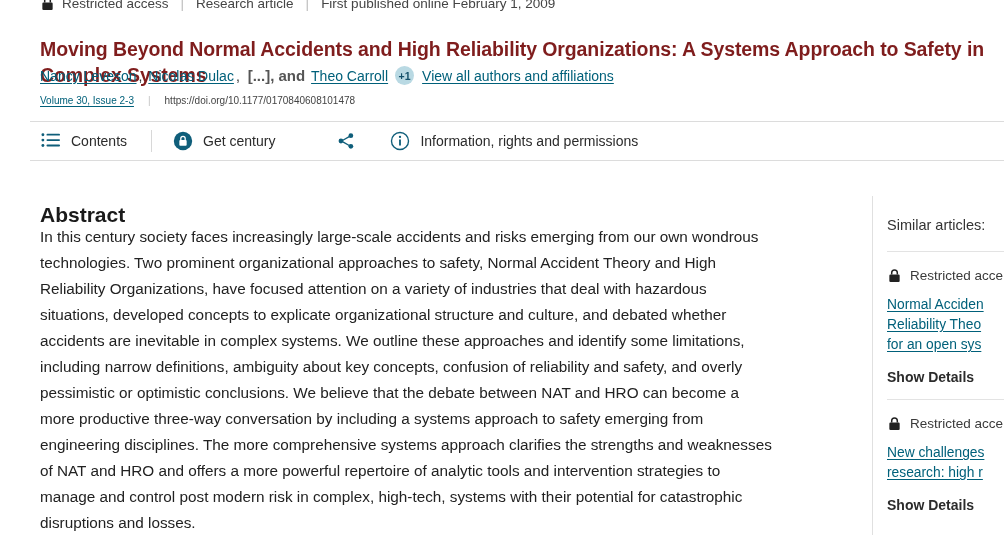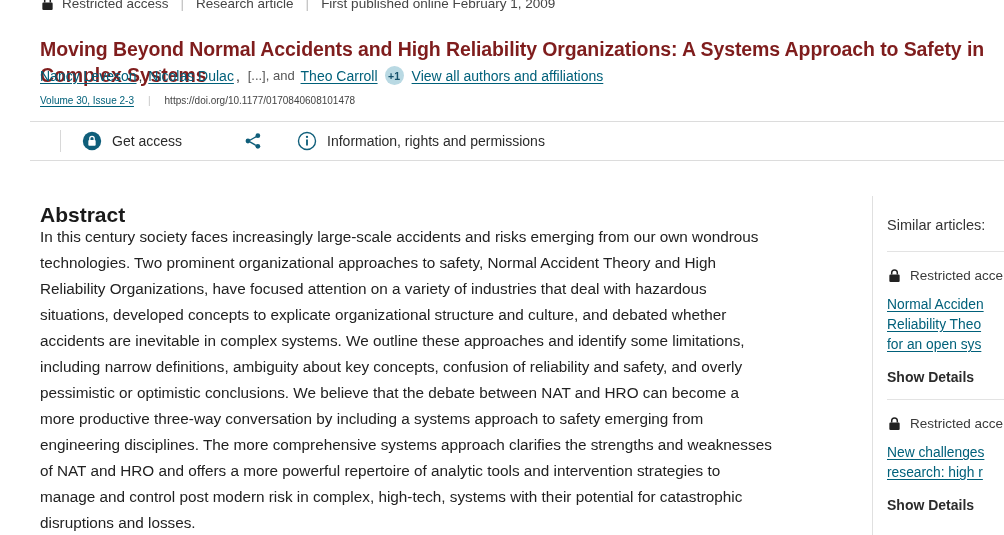--- a/index.html
+++ b/index.html
@@ -73,22 +73,23 @@
     flex-wrap: nowrap;
     white-space: nowrap;
   }
   .authors a {
     color: #00607a;
     text-decoration: underline;
     text-underline-offset: 2px;
   }
   .authors .etal {
     color: #555;
-    font-size: 13px;
+    font-size: 15px;
     margin: 0 2px;
+    font-weight: bold;
   }
   .plus-badge {
     display: inline-flex;
     align-items: center;
     justify-content: center;
     width: 19px;
     height: 19px;
     border-radius: 50%;
     background: #b9d9e3;
     color: #14506a;
@@ -268,32 +269,47 @@
   </div>
 
   <div class="volrow">
     <a href="#">Volume 30, Issue 2-3</a>
     <span class="vsep">|</span>
     <span>https://doi.org/10.1177/0170840608101478</span>
   </div>
 
   <div class="toolbar">
 
+    <div class="tb-item">
+      <span class="tb-icon">
+        <svg width="22" height="18" viewBox="0 0 24 20" aria-hidden="true">
+          <g fill="#0f5e7a">
+            <circle cx="3" cy="3" r="1.6"></circle>
+              <rect x="7" y="2" width="15" height="2" rx="1"></rect>
+            <circle cx="3" cy="9" r="1.6"></circle>
+              <rect x="7" y="8" width="15" height="2" rx="1"></rect>
+            <circle cx="3" cy="15" r="1.6"></circle>
+              <rect x="7" y="14" width="15" height="2" rx="1"></rect>
+          </g>
+        </svg>
+      </span>
+      <span>Contents</span>
+    </div>
 
     <div class="tb-sep"></div>
 
     <div class="tb-item">
       <span class="tb-icon">
         <svg width="22" height="22" viewBox="0 0 24 24" aria-hidden="true">
           <circle cx="12" cy="12" r="10" fill="#0f5e7a"></circle>
           <rect x="8" y="11" width="8" height="6.2" rx="1" fill="#ffffff"></rect>
           <path d="M9.6 11V9.4a2.4 2.4 0 0 1 4.8 0V11" fill="none" stroke="#ffffff" stroke-width="1.4"></path>
         </svg>
       </span>
-      <span>Get access</span>
+      <span>Get century</span>
     </div>
 
     <div class="tb-gap"></div>
 
 
     <div class="tb-gap"></div>
 
     <div class="tb-item">
       <span class="tb-icon">
         <svg width="22" height="22" viewBox="0 0 24 24" aria-hidden="true">

